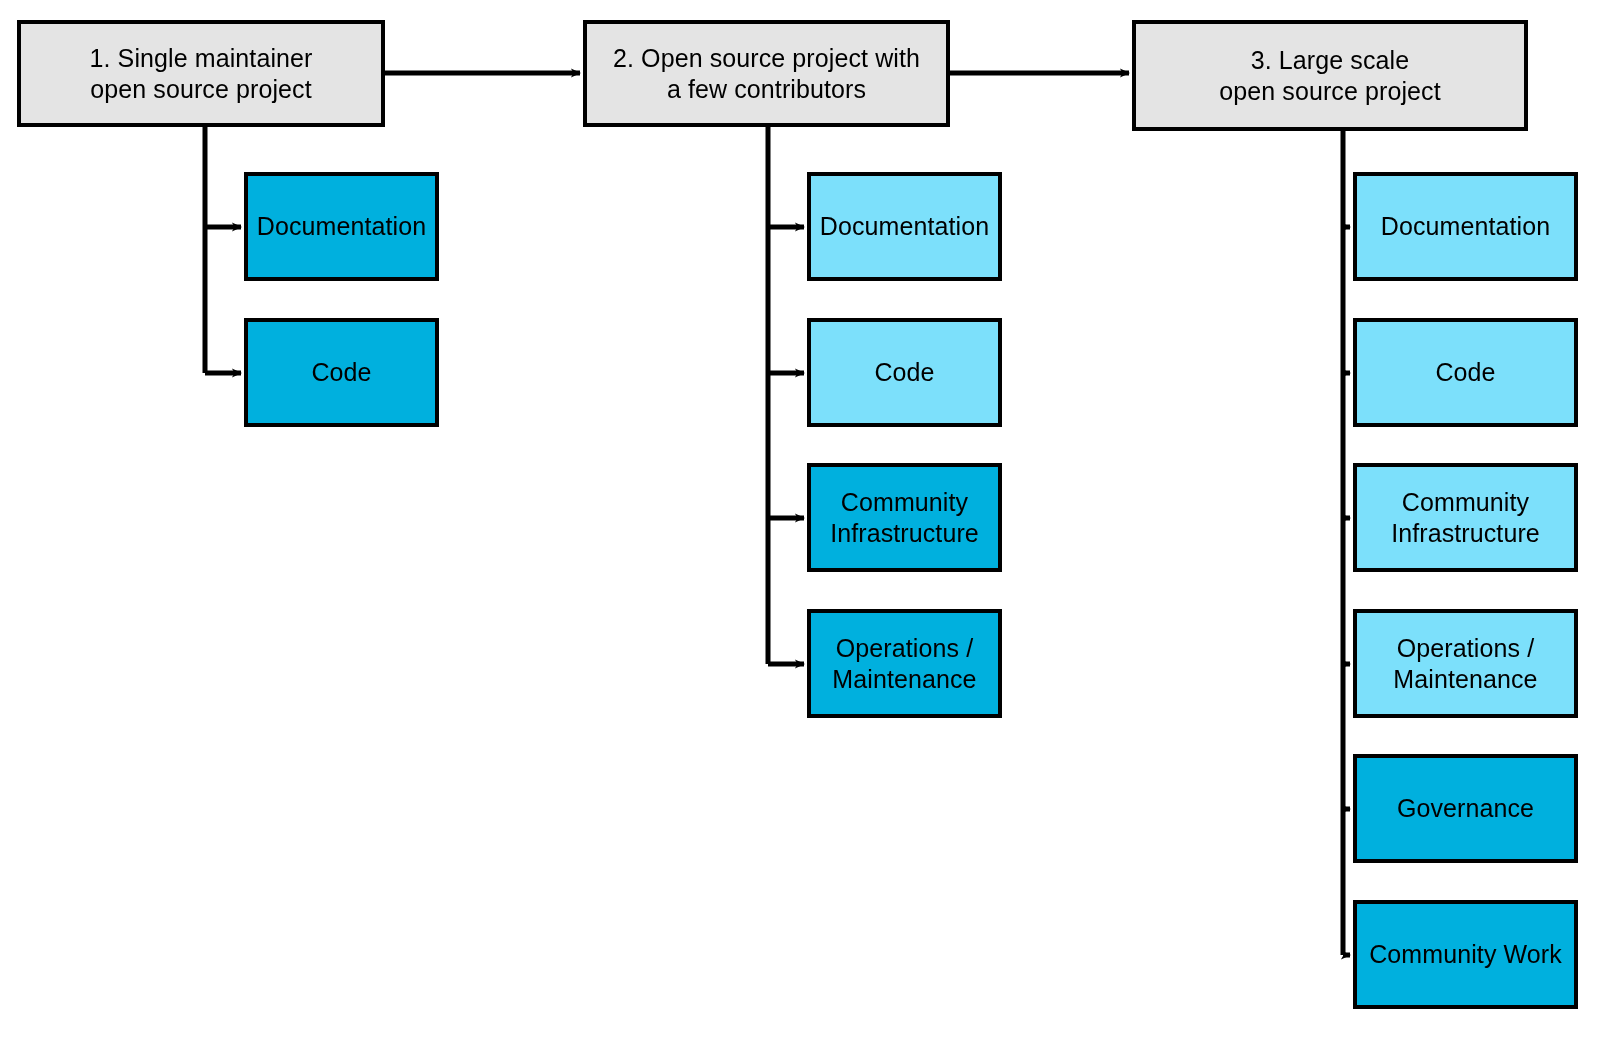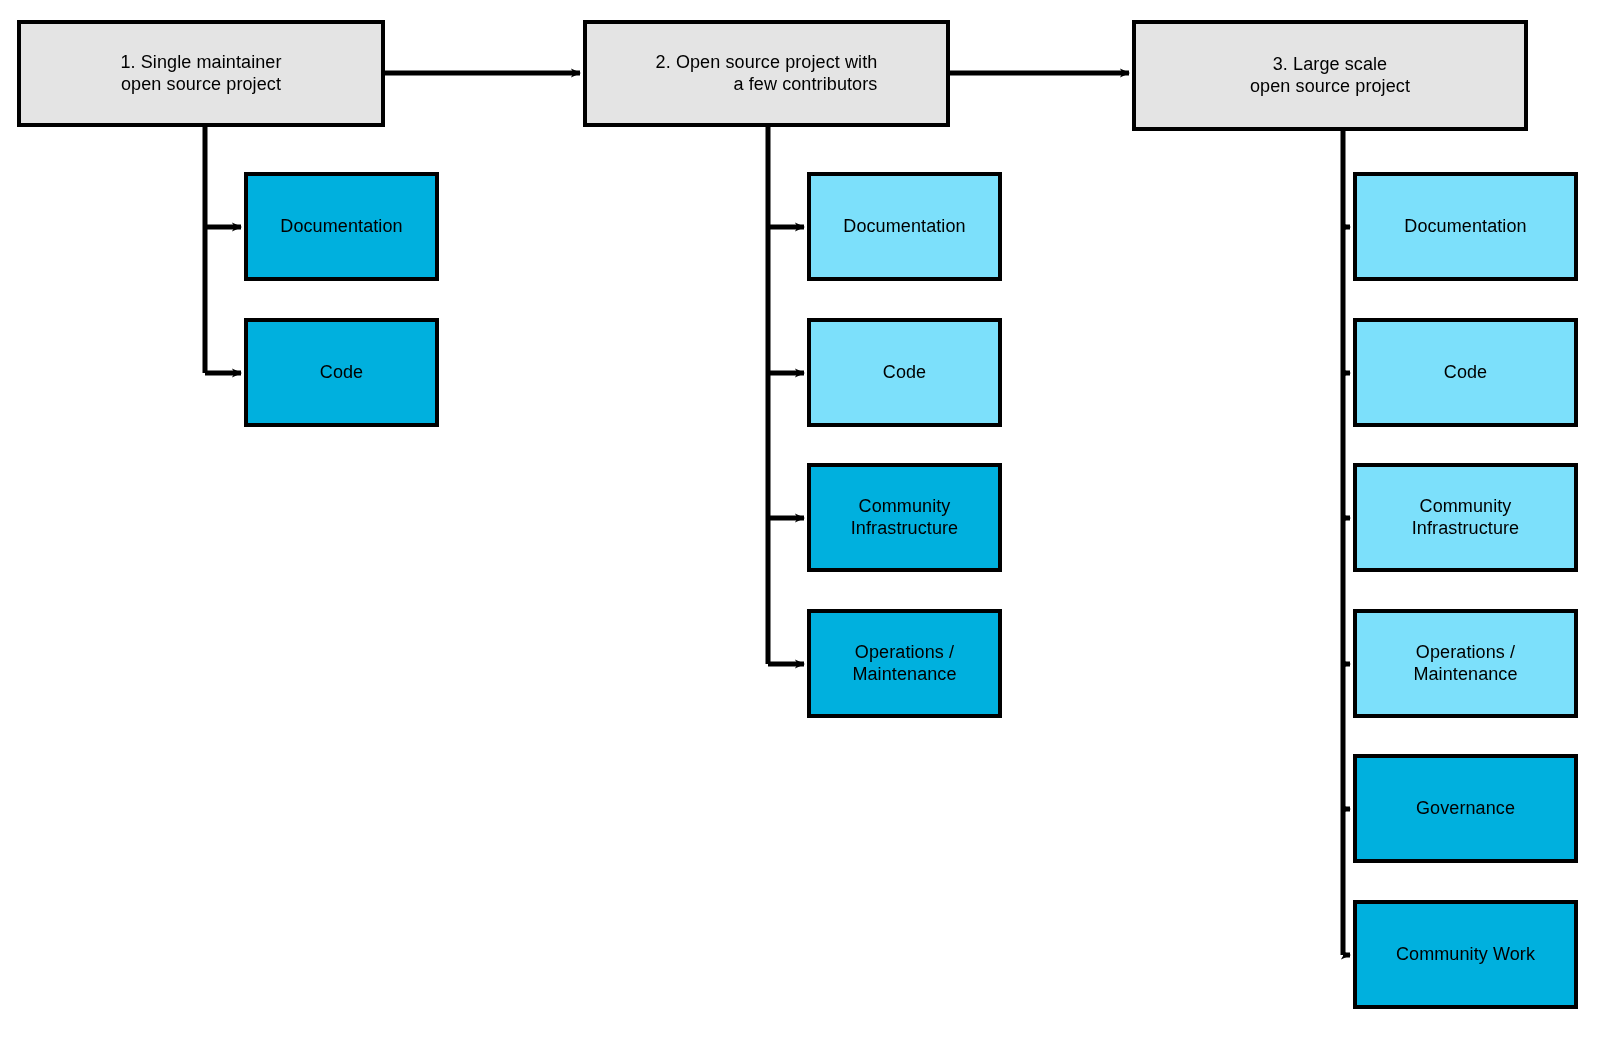--- a/index.html
+++ b/index.html
@@ -27,21 +27,21 @@
   }
   .node {
     position: absolute;
     box-sizing: border-box;
     border: 4px solid #000000;
     display: flex;
     align-items: center;
     justify-content: center;
     text-align: center;
     color: #000000;
-    font-size: 18px;
+    font-size: 25px;
     line-height: 1.22;
     letter-spacing: 0.1px;
     white-space: pre-line;
     z-index: 2;
   }
   .stage-node {
     background: #e4e4e4;
   }
   .item-node-dark {
     background: #00b0de;
@@ -84,21 +84,21 @@
         <path d="M 385 73 L 580 73" marker-end="url(#arrowhead)"></path>
         <path d="M 950 73 L 1129 73" marker-end="url(#arrowhead)"></path>
       </g>
   </svg>
 
   <div id="nodes-layer">
       <div class="node stage-node" style="left: 17px; top: 20px; width: 368px; height: 107px;"><span class="node-label">1. Single maintainer
 open source project</span></div>
       <div class="node item-node-dark" style="left: 244px; top: 172px; width: 195px; height: 109px;"><span class="node-label">Documentation</span></div>
       <div class="node item-node-dark" style="left: 244px; top: 318px; width: 195px; height: 109px;"><span class="node-label">Code</span></div>
-      <div class="node stage-node" style="left: 583px; top: 20px; width: 367px; height: 107px; text-align: right;"><span class="node-label">2. Open source project with
+      <div class="node stage-node" style="left: 583px; top: 20px; width: 367px; height: 107px;"><span class="node-label">2. Open source project with
 a few contributors</span></div>
       <div class="node item-node-light" style="left: 807px; top: 172px; width: 195px; height: 109px;"><span class="node-label">Documentation</span></div>
       <div class="node item-node-light" style="left: 807px; top: 318px; width: 195px; height: 109px;"><span class="node-label">Code</span></div>
       <div class="node item-node-dark" style="left: 807px; top: 463px; width: 195px; height: 109px;"><span class="node-label">Community
 Infrastructure</span></div>
       <div class="node item-node-dark" style="left: 807px; top: 609px; width: 195px; height: 109px;"><span class="node-label">Operations /
 Maintenance</span></div>
       <div class="node stage-node" style="left: 1132px; top: 20px; width: 396px; height: 111px;"><span class="node-label">3. Large scale
 open source project</span></div>
       <div class="node item-node-light" style="left: 1353px; top: 172px; width: 225px; height: 109px;"><span class="node-label">Documentation</span></div>

